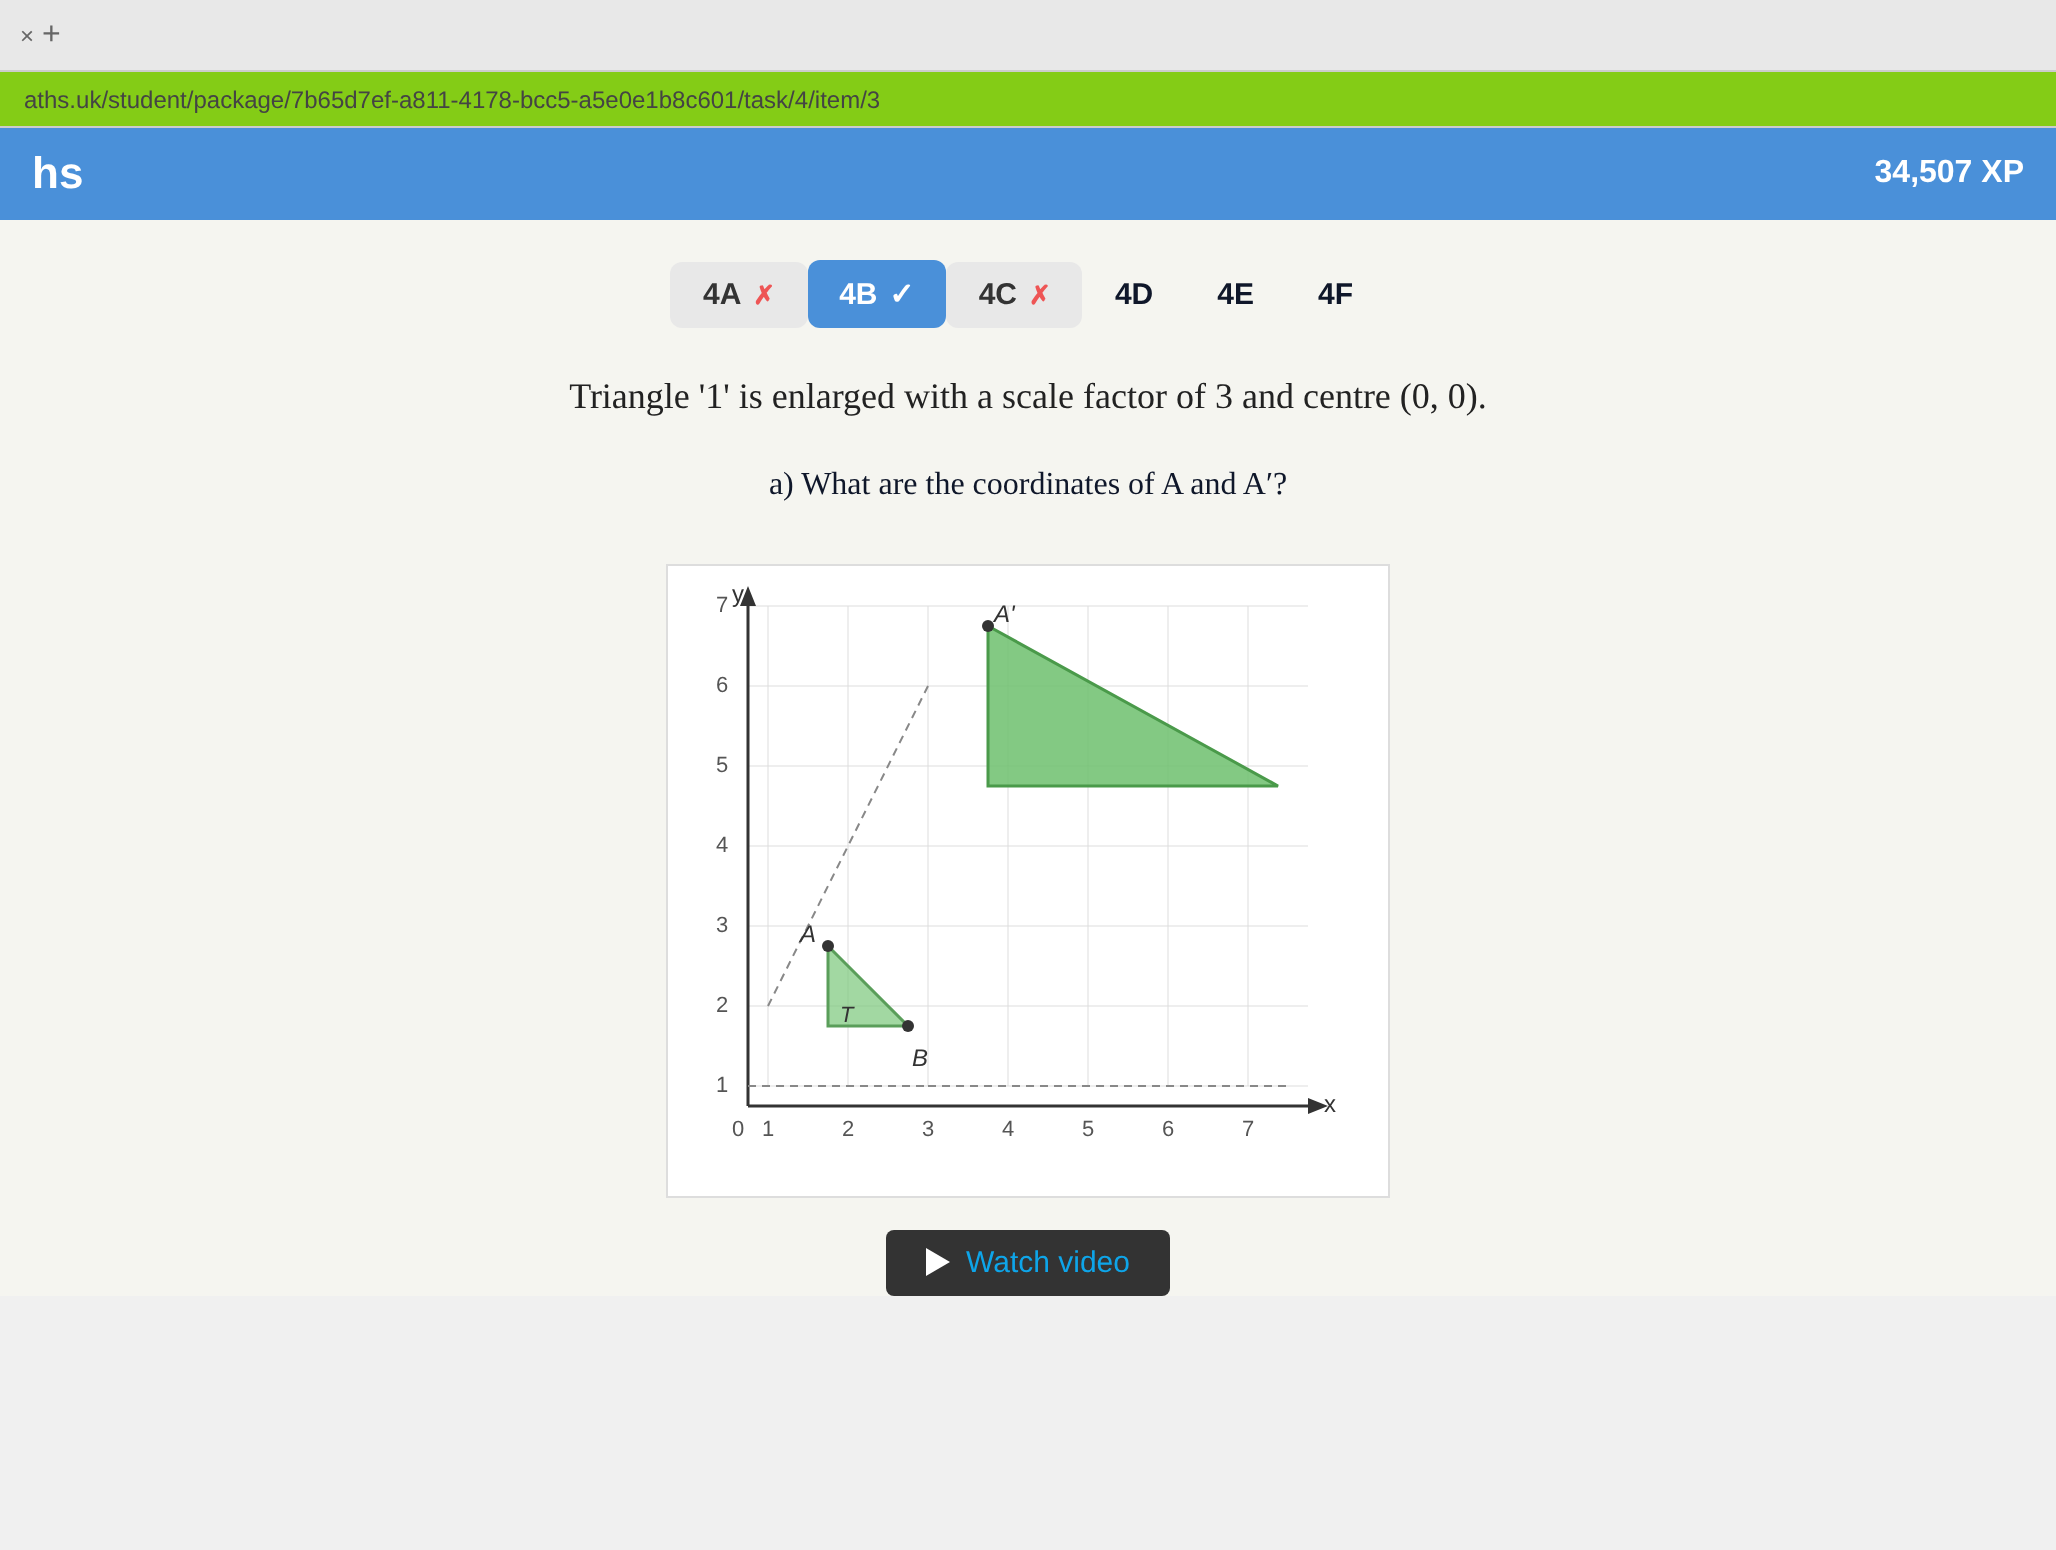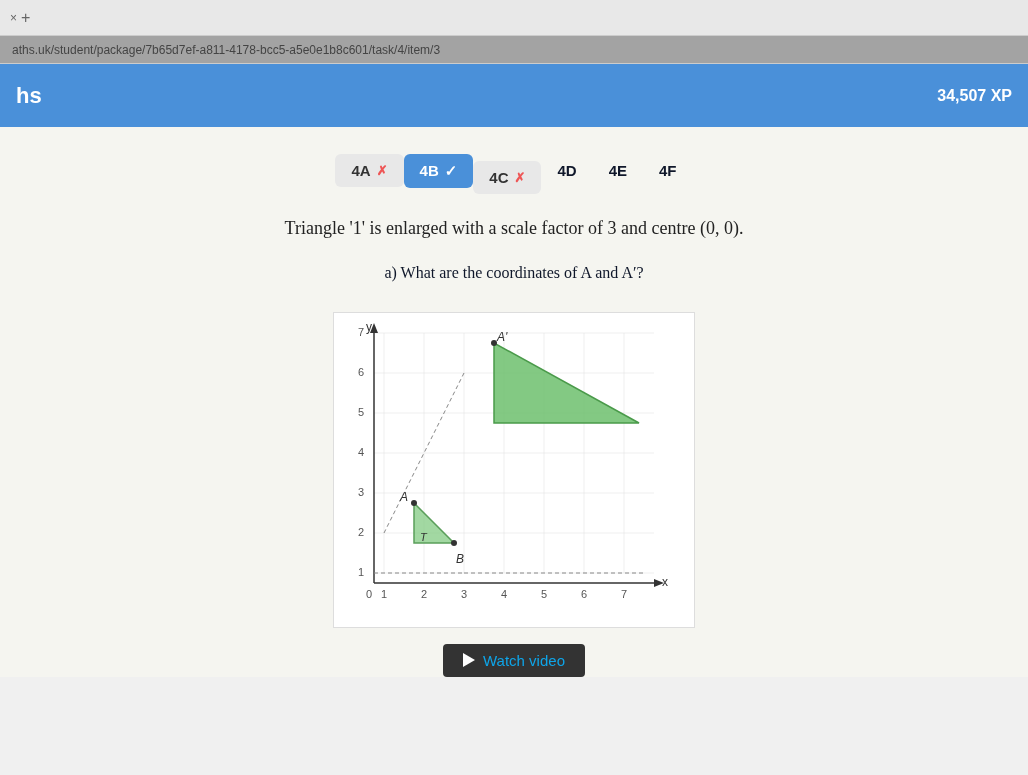--- a/index.html
+++ b/index.html
@@ -27,34 +27,34 @@
       font-size: 12px;
       color: #666;
       cursor: pointer;
     }
     .tab-plus {
       font-size: 16px;
       color: #666;
       cursor: pointer;
     }
     .address-bar {
-      background: #a3a3a3;
+      background: #84cc16;
       height: 28px;
       display: flex;
       align-items: center;
       padding: 0 12px;
       border-bottom: 1px solid #ccc;
     }
     .address-bar span {
       font-size: 12px;
       color: #444;
     }
     .app-header {
       background: #4a90d9;
-      height: 63px;
+      height: 46px;
       display: flex;
       align-items: center;
       padding: 0 16px;
       justify-content: space-between;
     }
     .app-title {
       color: white;
       font-size: 22px;
       font-weight: bold;
     }
@@ -90,21 +90,20 @@
       background: #e8e8e8;
       color: #333;
     }
     .nav-tab.correct {
       background: #4a90d9;
       color: white;
     }
     .nav-tab.wrong-active {
       background: #e8e8e8;
       color: #333;
-      margin-top: 14px;
     }
     .nav-tab.plain {
       background: transparent;
       color: #0f172a;
     }
     .nav-tab.summary {
       background: white;
       color: #333;
       border: 1px solid #ccc;
       box-shadow: 0 1px 3px rgba(0,0,0,0.1);

